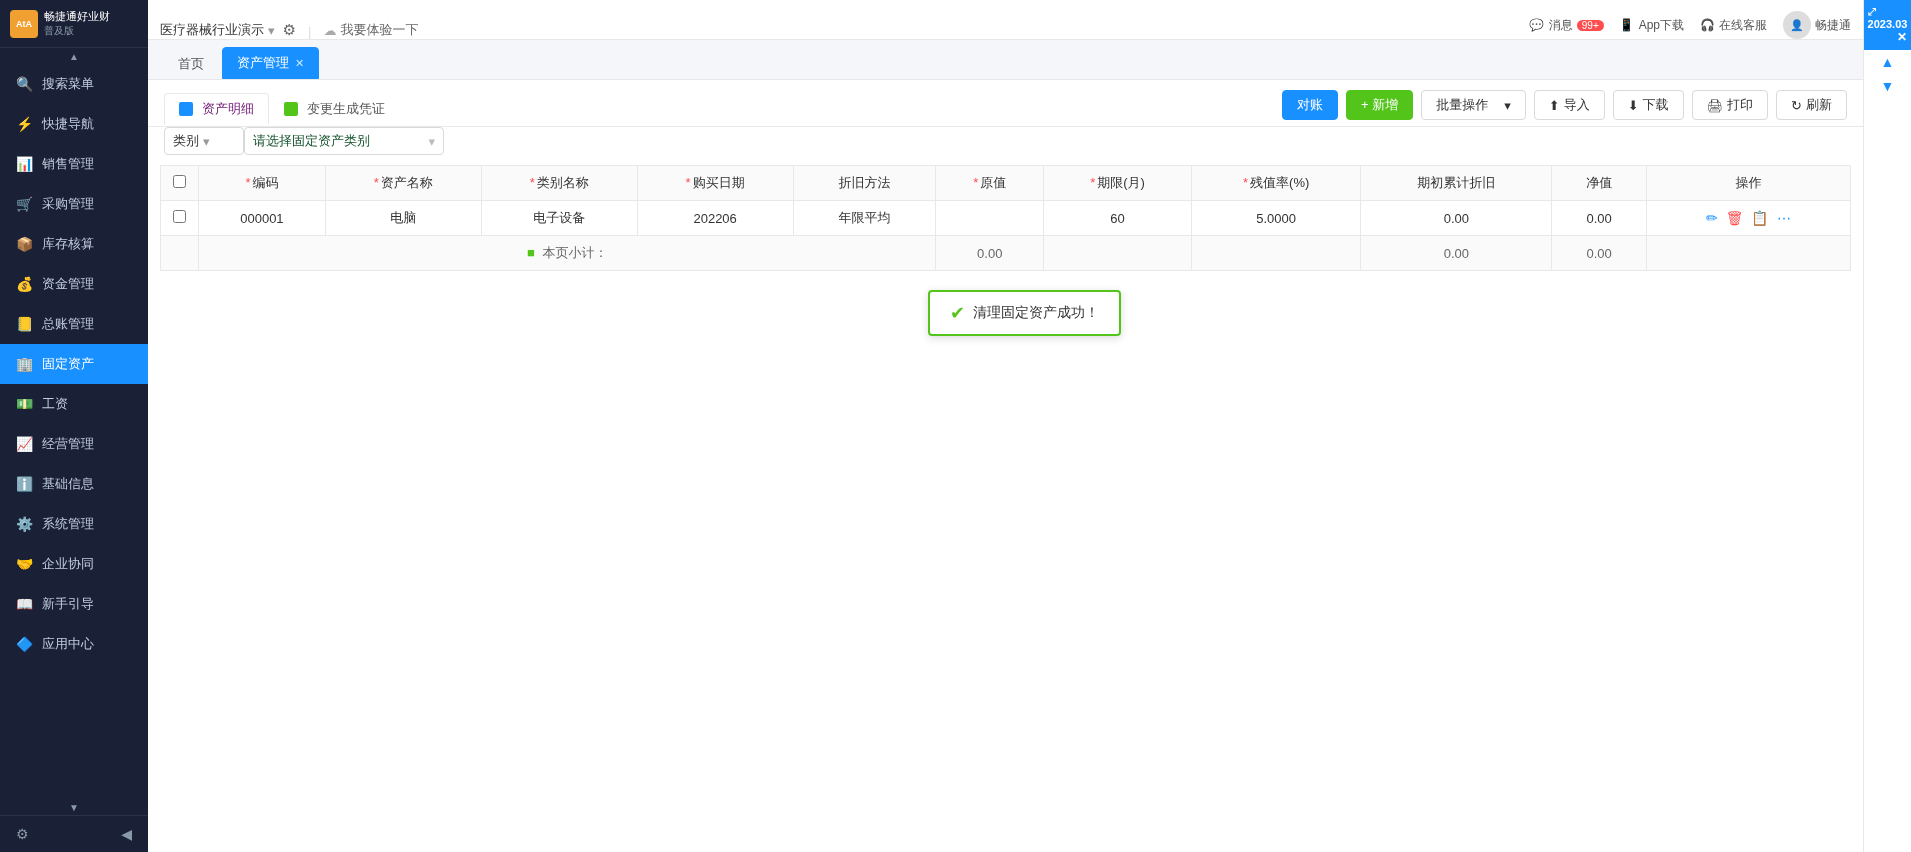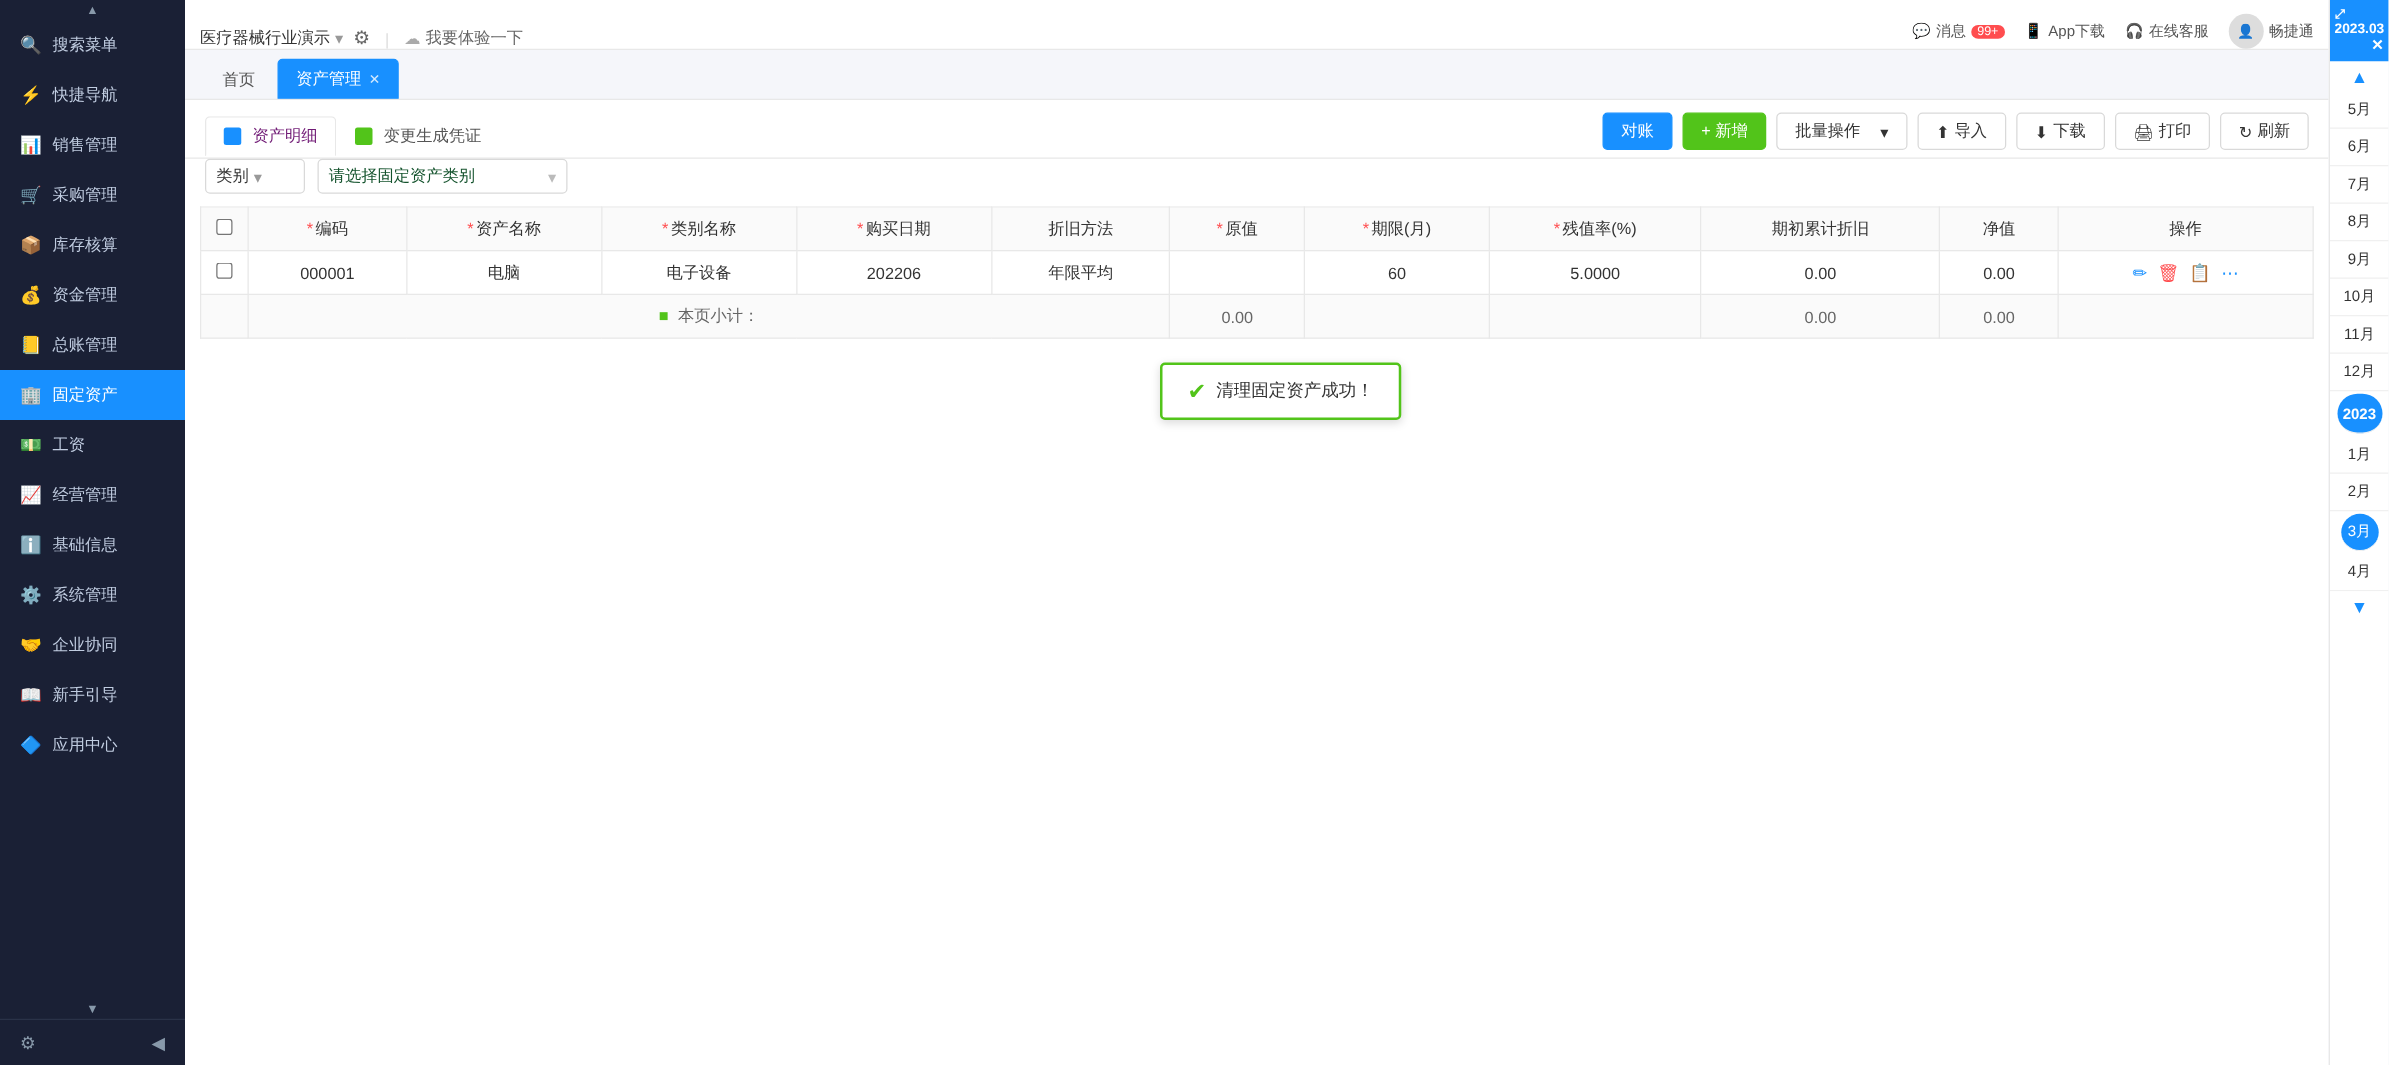--- a/index.html
+++ b/index.html
@@ -144,21 +144,20 @@
     }
     .btn-primary { background: #1890ff; color: #fff; border-color: #1890ff; }
     .btn-green { background: #52c41a; color: #fff; border-color: #52c41a; }
     .btn-dropdown { display: flex; align-items: center; gap: 16px; }
 
     
     .filter-bar {
       padding: 0 16px 10px;
       display: flex;
       align-items: center;
-      gap: 10px;
     }
     .filter-select {
       border: 1px solid #d9d9d9;
       border-radius: 4px;
       padding: 4px 8px;
       font-size: 13px;
       display: flex; align-items: center; gap: 4px;
       cursor: pointer;
       min-width: 80px;
       color: #333;
@@ -256,20 +255,29 @@
       border-bottom: 1px solid #f0f0f0;
     }
     .cal-month-item.current-year { background: #1890ff; color: #fff; font-weight: bold; border-radius: 50%; margin: 2px auto; width: 32px; height: 32px; display: flex; align-items: center; justify-content: center; }
     .cal-month-item.current { background: #1890ff; color: #fff; border-radius: 50%; width: 30px; height: 30px; margin: 2px auto; display: flex; align-items: center; justify-content: center; }
     .cal-nav { text-align: center; padding: 4px; color: #1890ff; cursor: pointer; font-size: 14px; }
   </style>
 </head>
 <body>
 
 <div class="sidebar">
+  <div class="sidebar-header">
+    <div class="sidebar-logo-icon">
+      <span style="font-size:9px;font-weight:bold;color:#fff;">AtA</span>
+    </div>
+    <div>
+      <div style="color:#fff;font-size:11px;line-height:1.3;">畅捷通好业财</div>
+      <div style="color:#8899aa;font-size:10px;">普及版</div>
+    </div>
+  </div>
   <div style="width:100%;height:16px;display:flex;justify-content:center;align-items:center;cursor:pointer;color:#8899aa;font-size:10px;">▲</div>
   <div class="sidebar-scroll">
 
     <div class="sidebar-item">
       <span class="sidebar-item-icon">🔍</span>
       <span>搜索菜单</span>
     </div>
     <div class="sidebar-item">
       <span class="sidebar-item-icon">⚡</span>
       <span>快捷导航</span>
@@ -493,29 +501,14 @@
   </div>
 </div>
 
 <div class="right-cal">
   <div class="cal-header">
     <span style="float:left;cursor:pointer;font-size:10px;margin-left:2px;">⤢</span>
     <span>2023.03</span>
     <span style="float:right;cursor:pointer;font-size:12px;margin-right:2px;">✕</span>
   </div>
   <div class="cal-nav">▲</div>
-  <div class="cal-months">
-    <div class="cal-month-item">5月</div>
-    <div class="cal-month-item">6月</div>
-    <div class="cal-month-item">7月</div>
-    <div class="cal-month-item">8月</div>
-    <div class="cal-month-item">9月</div>
-    <div class="cal-month-item">10月</div>
-    <div class="cal-month-item">11月</div>
-    <div class="cal-month-item">12月</div>
-    <div class="cal-month-item current-year" style="background:#1890ff;color:#fff;font-weight:bold;width:36px;margin:2px auto;border-radius:18px;">2023</div>
-    <div class="cal-month-item">1月</div>
-    <div class="cal-month-item">2月</div>
-    <div class="cal-month-item current" style="background:#1890ff;color:#fff;border-radius:50%;width:30px;height:30px;margin:2px auto;display:flex;align-items:center;justify-content:center;">3月</div>
-    <div class="cal-month-item">4月</div>
-  </div>
   <div class="cal-nav" style="color:#1890ff;">▼</div>
 </div>
 
 </body></html>

